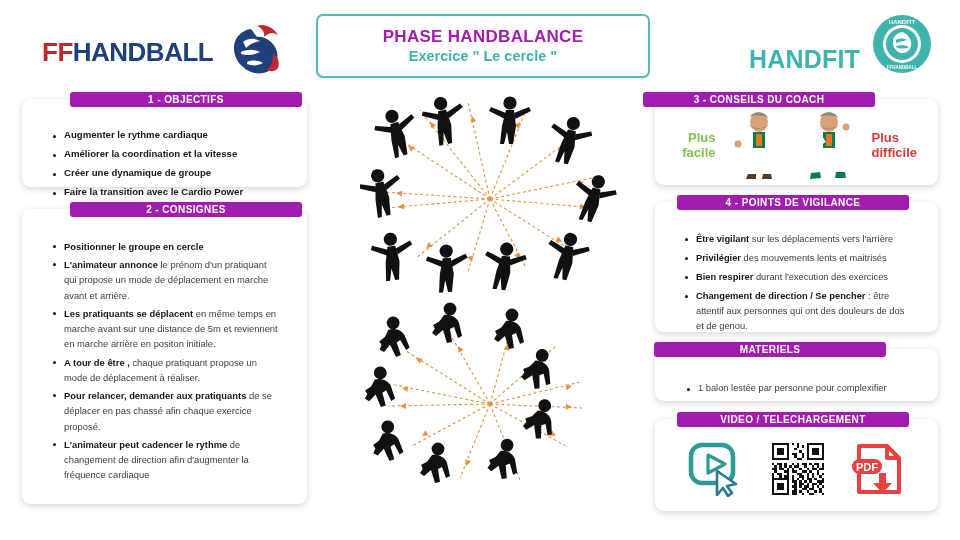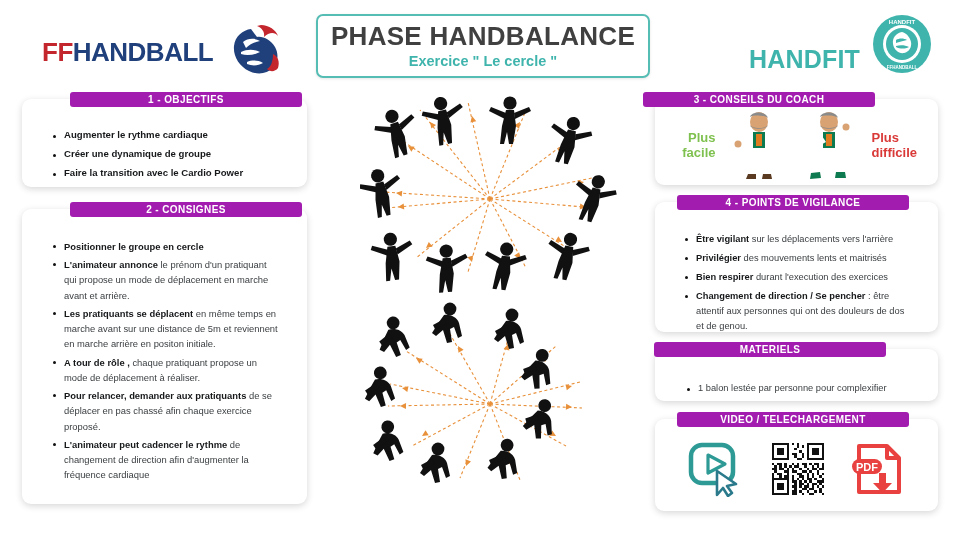--- a/index.html
+++ b/index.html
@@ -19,21 +19,21 @@
   .ffhb-ff{color:#C4262E;}
   .ffhb-hb{color:#20407C;}
   .rooster{width:62px;height:56px;}
 
   .title-box{
     position:absolute;left:316px;top:14px;width:330px;height:60px;
     border:2px solid #56BDB4;border-radius:7px;background:#fff;
     display:flex;flex-direction:column;align-items:center;justify-content:center;
     box-shadow:0 1px 3px rgba(0,0,0,.10);
   }
-  .title-main{color:#404040;font-size:26px;font-weight:bold;letter-spacing:0.3px;line-height:1.05;}
+  .title-main{color:#a21caf;font-size:17px;font-weight:bold;letter-spacing:0.3px;line-height:1.05;}
   .title-sub{color:#3FB4AC;font-size:14.5px;font-weight:bold;margin-top:3px;}
 
   .handfit-logo{position:absolute;right:28px;top:14px;display:flex;align-items:flex-end;gap:12px;}
   .handfit-text{color:#3FB4AC;font-size:25px;font-weight:bold;letter-spacing:0.2px;}
   .handfit-badge{width:60px;height:60px;}
 
   
   .card{
     position:absolute;background:#ffffff;border-radius:9px;
     box-shadow:0 2px 7px rgba(0,0,0,.16);
@@ -133,34 +133,35 @@
         <text x="30" y="55" font-size="4.5" fill="#ffffff" text-anchor="middle" font-family="Liberation Sans, sans-serif" font-weight="bold">FFHANDBALL</text>
       </svg>
     </div>
   </div>
 
   <div class="sec-header" id="hdr-objectifs" style="left:70px;top:92px;width:232px;">1 - OBJECTIFS</div>
   <div class="card" id="card-objectifs">
     <div class="body">
       <ul class="bullets">
         <li><span class="b">Augmenter le rythme cardiaque</span><span class="n"></span></li>
+        <li><span class="b">Améliorer la coordination et la vitesse</span><span class="n"></span></li>
         <li><span class="b">Créer une dynamique de groupe</span><span class="n"></span></li>
         <li><span class="b">Faire la transition avec le Cardio Power</span><span class="n"></span></li>
       </ul>
     </div>
   </div>
 
   <div class="sec-header" id="hdr-consignes" style="left:70px;top:202px;width:232px;">2 - CONSIGNES</div>
   <div class="card" id="card-consignes">
     <div class="body">
       <ul class="bullets">
         <li><span class="b">Positionner le groupe en cercle</span><span class="n"></span></li>
         <li><span class="b">L'animateur annonce</span><span class="n"> le prénom d'un pratiquant qui propose un mode de déplacement en marche avant et arrière.</span></li>
         <li><span class="b">Les pratiquants se déplacent</span><span class="n"> en même temps en marche avant sur une distance de 5m et reviennent en marche arrière en positon initiale.</span></li>
-        <li><span class="b">A tour de rôle ,</span><span class="n"> chaque pratiquant propose un mode de déplacement à réaliser.</span></li>
+        <li><span class="b">A tour de être ,</span><span class="n"> chaque pratiquant propose un mode de déplacement à réaliser.</span></li>
         <li><span class="b">Pour relancer, demander aux pratiquants</span><span class="n"> de se déplacer en pas chassé afin chaque exercice proposé.</span></li>
         <li><span class="b">L'animateur peut cadencer le rythme</span><span class="n"> de changement de direction afin d'augmenter la fréquence cardiaque</span></li>
       </ul>
     </div>
   </div>
 
   <div id="diagram">
     <svg width="260" height="430" viewBox="0 0 260 430">
       <defs>
         <g id="fig-up">

